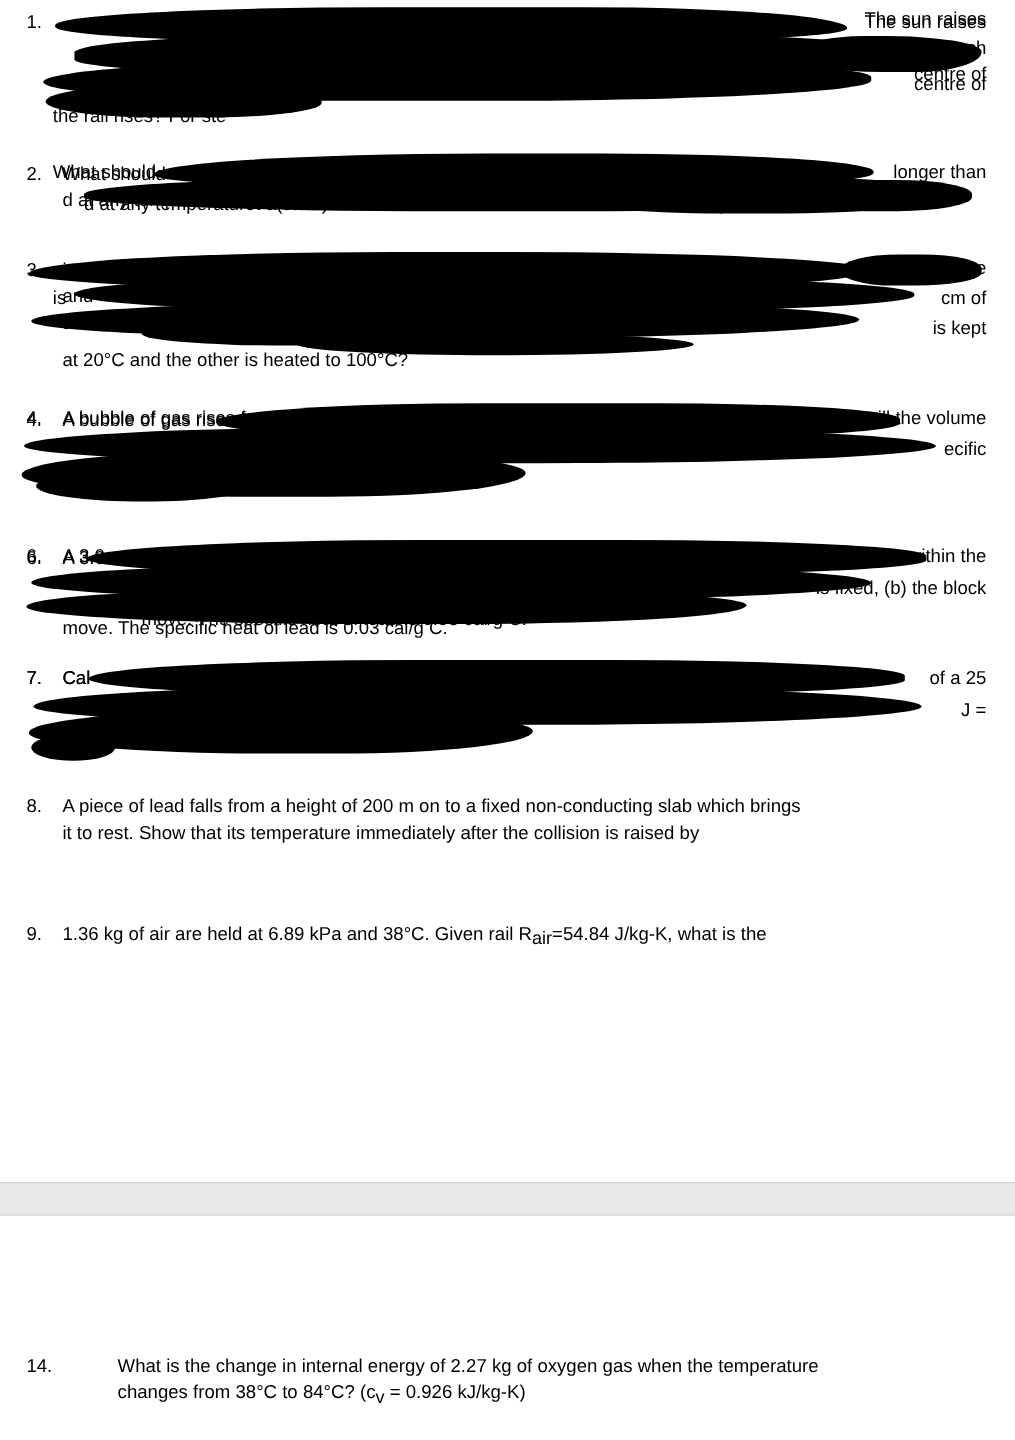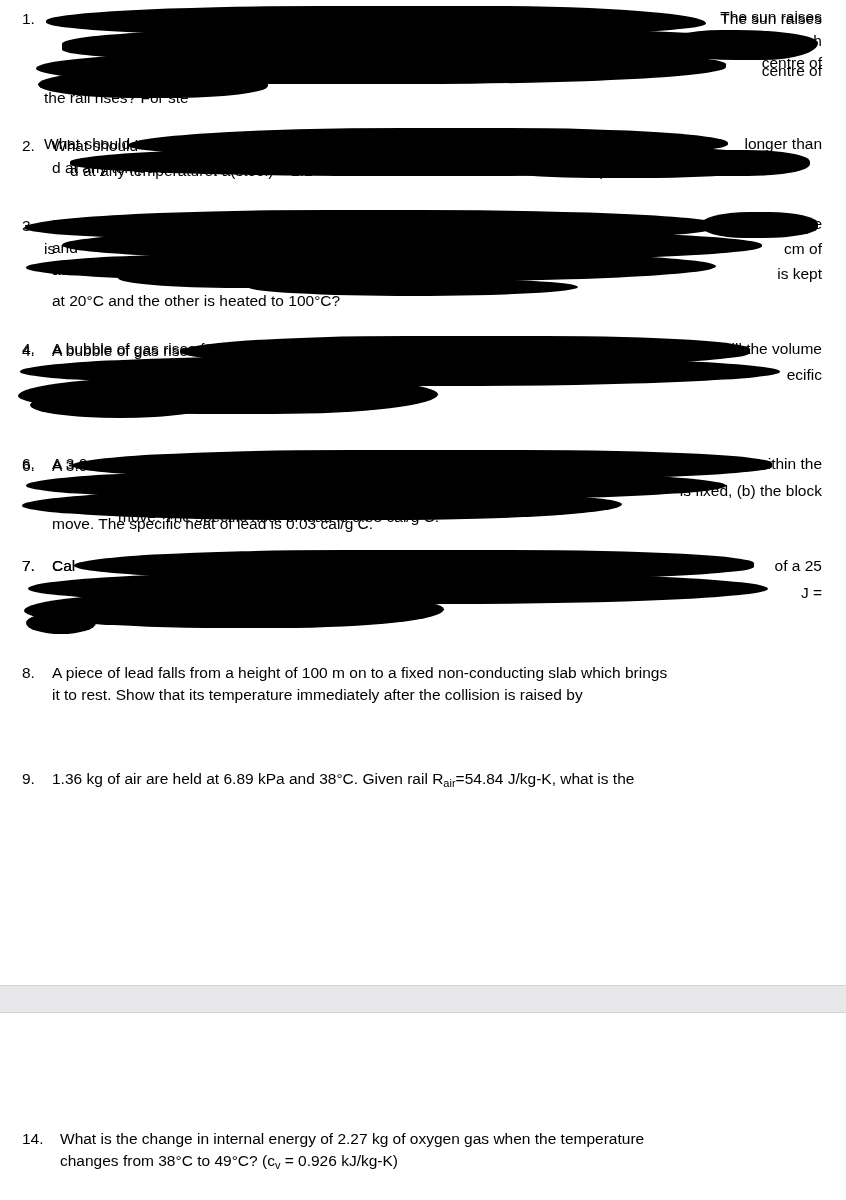--- a/index.html
+++ b/index.html
@@ -35,21 +35,21 @@
     box-sizing: content-box;
   }
   .q .body {
     flex: 1 1 auto;
     padding-right: 24px;
   }
   .q .body .ln {
     display: block;
   }
   sub {
-    font-size: 11px;
+    font-size: 15px;
     vertical-align: -0.25em;
   }
   
   .redact {
     position: absolute;
     background: #000000;
     pointer-events: none;
   }
   .scanbar {
     position: absolute;
@@ -178,35 +178,35 @@
   <div class="redact" style="left:100px; top:500px; width:440px; height:20px; border-radius:50%;"></div>
 
   <div class="redact" style="left:74px; top:550px; width:680px; height:30px; border-radius:50% 45% 55% 50%/65% 55% 55% 60%;"></div>
   <div class="redact" style="left:28px; top:572px; width:740px; height:32px; border-radius:45% 55% 50% 50%/60% 60% 55% 55%;"></div>
   <div class="redact" style="left:24px; top:592px; width:420px; height:36px; border-radius:50% 50% 45% 55%/60% 55% 60% 55%;"></div>
   <div class="redact" style="left:26px; top:612px; width:70px; height:22px; border-radius:50%;"></div>
 
   <div class="q" style="left:0; top:662px; width:846px;">
     <div class="num">8.</div>
     <div class="body">
-      <span class="ln">A piece of lead falls from a height of 100 m on to a fixed non-conducting slab which brings</span>
+      <span class="ln">A piece of lead falls from a height of 200 m on to a fixed non-conducting slab which brings</span>
       <span class="ln">it to rest. Show that its temperature immediately after the collision is raised by</span>
     </div>
   </div>
 
   <div class="q" style="left:0; top:768px; width:846px;">
     <div class="num">9.</div>
     <div class="body">
       <span class="ln"><span>1.36 kg of air are held at 6.89 kPa and 38</span><span>°</span><span>C. Given rail R</span><sub>air</sub><span>=54.84 J/kg-K, what is the</span></span>
     </div>
   </div>
 
   <div class="scanbar" style="top:985px; height:26px;"></div>
 
   <div class="q" style="left:0; top:1128px; width:846px;">
     <div class="num" style="width:36px;">14.</div>
-    <div class="body" style="padding-left:2px;">
+    <div class="body" style="padding-left:2px;margin-left:38px;">
       <span class="ln">What is the change in internal energy of 2.27 kg of oxygen gas when the temperature</span>
-      <span class="ln"><span>changes from 38</span><span>°</span><span>C to 49</span><span>°</span><span>C? (c</span><sub>v</sub><span> = 0.926 kJ/kg-K)</span></span>
+      <span class="ln"><span>changes from 38</span><span>°</span><span>C to 84</span><span>°</span><span>C? (c</span><sub>v</sub><span> = 0.926 kJ/kg-K)</span></span>
     </div>
   </div>
 
 </div>
 
 </body></html>

